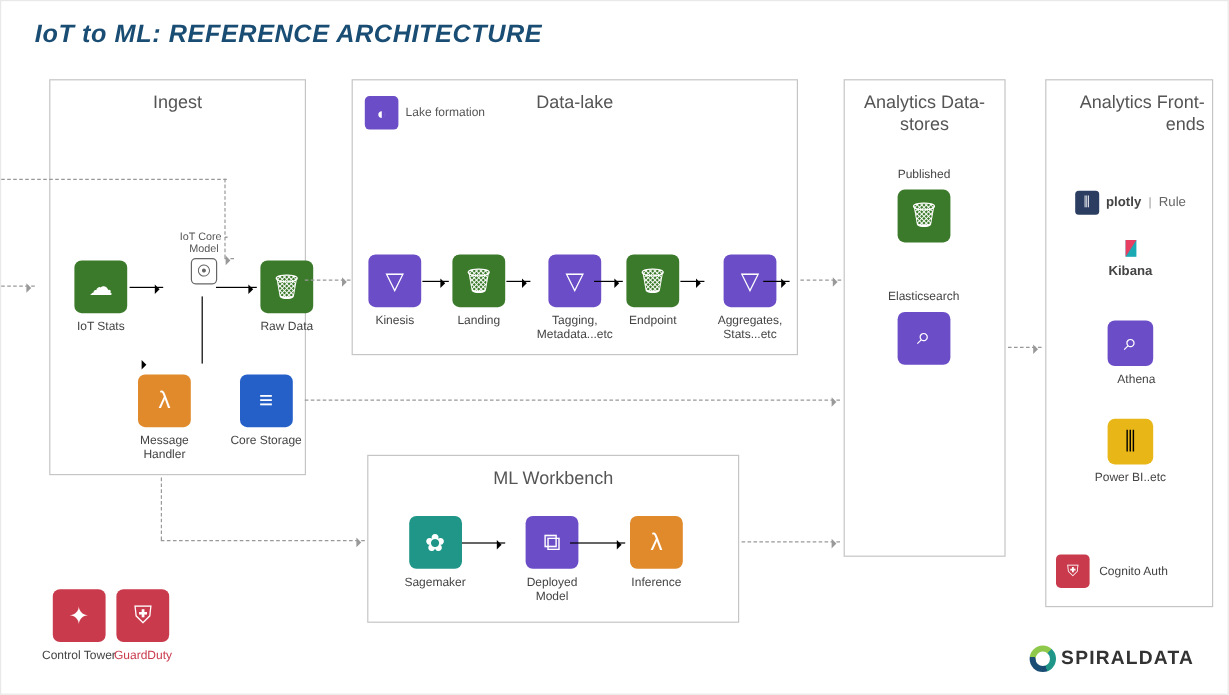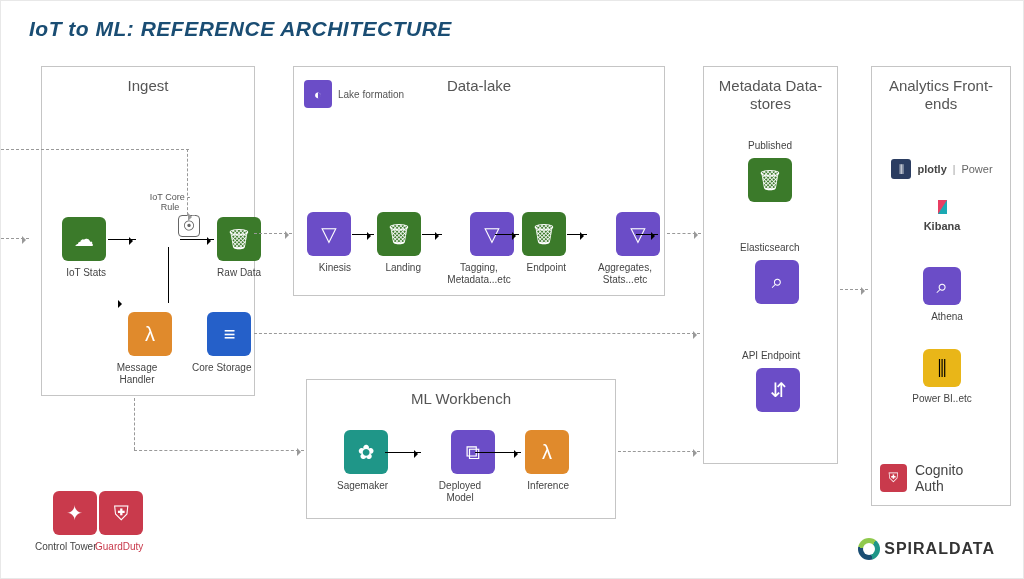--- a/index.html
+++ b/index.html
@@ -37,21 +37,21 @@
 .ingest { left: 12px; top: 65px; width: 214px; height: 330px; margin-left: 28px; }
 .datalake { left: 292px; top: 65px; width: 372px; height: 230px; }
 .mlwb { left: 305px; top: 378px; width: 310px; height: 140px; }
 .datastores { left: 702px; top: 65px; width: 135px; height: 398px; }
 .frontends { left: 870px; top: 65px; width: 140px; height: 440px; }
 
 .node {
   position: absolute;
   display: flex;
   flex-direction: column;
-  align-items: flex-end;
+  align-items: center;
   font-size: 10px;
   color: #444;
 }
 .node .label { margin-top: 6px; text-align: center; line-height: 1.15; max-width: 70px; }
 .icon-box {
   width: 44px; height: 44px;
   border-radius: 6px;
   display: flex; align-items: center; justify-content: center;
   color: #fff;
   font-size: 20px;
@@ -137,21 +137,21 @@
 
 <div class="panel ingest">
   <div class="panel-title">Ingest</div>
 
   <div class="node" style="left:20px; top:150px;">
     <div class="icon-box clr-green1">☁</div>
     <div class="label">IoT Stats</div>
   </div>
 
   <div class="node" style="left:98px; top:125px; width:60px;">
-    <div style="font-size:9px; color:#555; text-align:center; margin-bottom:3px;">IoT Core - Rule</div>
+    <div style="font-size:9px; color:#555; text-align:center; margin-bottom:3px;">IoT Core - Model</div>
     <div class="rule-glyph">⦿</div>
   </div>
 
   <div class="node" style="left:175px; top:150px;">
     <div class="icon-box clr-green1">🗑</div>
     <div class="label">Raw Data</div>
   </div>
 
   <div class="node" style="left:60px; top:245px;">
     <div class="icon-box clr-orange">λ</div>
@@ -224,64 +224,60 @@
   </div>
   <div class="node" style="left:218px; top:50px;">
     <div class="icon-box clr-orange">λ</div>
     <div class="label">Inference</div>
   </div>
   <div class="arrow solid" style="left:78px; top:72px; width:36px;"></div>
   <div class="arrow solid" style="left:168px; top:72px; width:46px;"></div>
 </div>
 
 <div class="panel datastores">
-  <div class="panel-title" style="padding:10px 6px 0; line-height:1.2;">Metadata Data-stores</div>
+  <div class="panel-title" style="padding:10px 6px 0; line-height:1.2;">Analytics Data-stores</div>
 
   <div class="node" style="left:44px; top:73px;">
     <div class="label" style="margin:0 0 6px;">Published</div>
     <div class="icon-box clr-green1">🗑</div>
   </div>
   <div class="node" style="left:36px; top:175px;">
     <div class="label" style="margin:0 0 6px; max-width:80px;">Elasticsearch</div>
     <div class="icon-box clr-purple">⌕</div>
   </div>
-  <div class="node" style="left:38px; top:283px;">
-    <div class="label" style="margin:0 0 6px; max-width:80px;">API Endpoint</div>
-    <div class="icon-box clr-purple">⇵</div>
-  </div>
 </div>
 
 <div class="panel frontends">
-  <div class="panel-title" style="padding:10px 6px 0; line-height:1.2;">Analytics Front-ends</div>
+  <div class="panel-title" style="padding:10px 6px 0; line-height:1.2;text-align:right;">Analytics Front-ends</div>
 
   <div class="fe-item row" style="top:92px;">
     <span class="plotly-box">⫼</span>
     <span class="fe-label">plotly</span>
     <span style="color:#999;">|</span>
-    <span style="color:#666; font-size:11px;">Power</span>
+    <span style="color:#666; font-size:11px;">Rule</span>
   </div>
 
   <div class="fe-item" style="top:133px;">
     <div class="kibana-tri"></div>
     <div class="fe-label" style="margin-top:6px;">Kibana</div>
   </div>
 
   <div class="fe-item" style="top:200px;">
     <div class="icon-box clr-purple" style="width:38px;height:38px;">⌕</div>
     <div class="label" style="margin-top:6px;margin-left:10px;">Athena</div>
   </div>
 
   <div class="fe-item" style="top:282px;">
     <div class="icon-box clr-gold" style="width:38px;height:38px; color:#000;">⫼</div>
     <div class="label" style="margin-top:6px;">Power BI..etc</div>
   </div>
 
   <div class="fe-item row" style="top:395px; justify-content:flex-start; gap:8px; left:8px;">
     <div class="icon-box icon-sm clr-red">⛨</div>
-    <span style="font-size:14px;">Cognito Auth</span>
+    <span style="font-size:10px;">Cognito Auth</span>
   </div>
 </div>
 
 <div class="arrow dashed" style="left:253px; top:232px; width:38px;"></div>
 <div class="arrow dashed" style="left:666px; top:232px; width:34px;"></div>
 <div class="arrow dashed" style="left:253px; top:332px; width:446px;"></div>
 <div class="arrow dashed" style="left:617px; top:450px; width:82px;"></div>
 <div class="arrow dashed" style="left:839px; top:288px; width:28px;"></div>
 
 <div style="position:absolute; left:133px; top:397px; height:52px; border-left:1.5px dashed #999;"></div>

